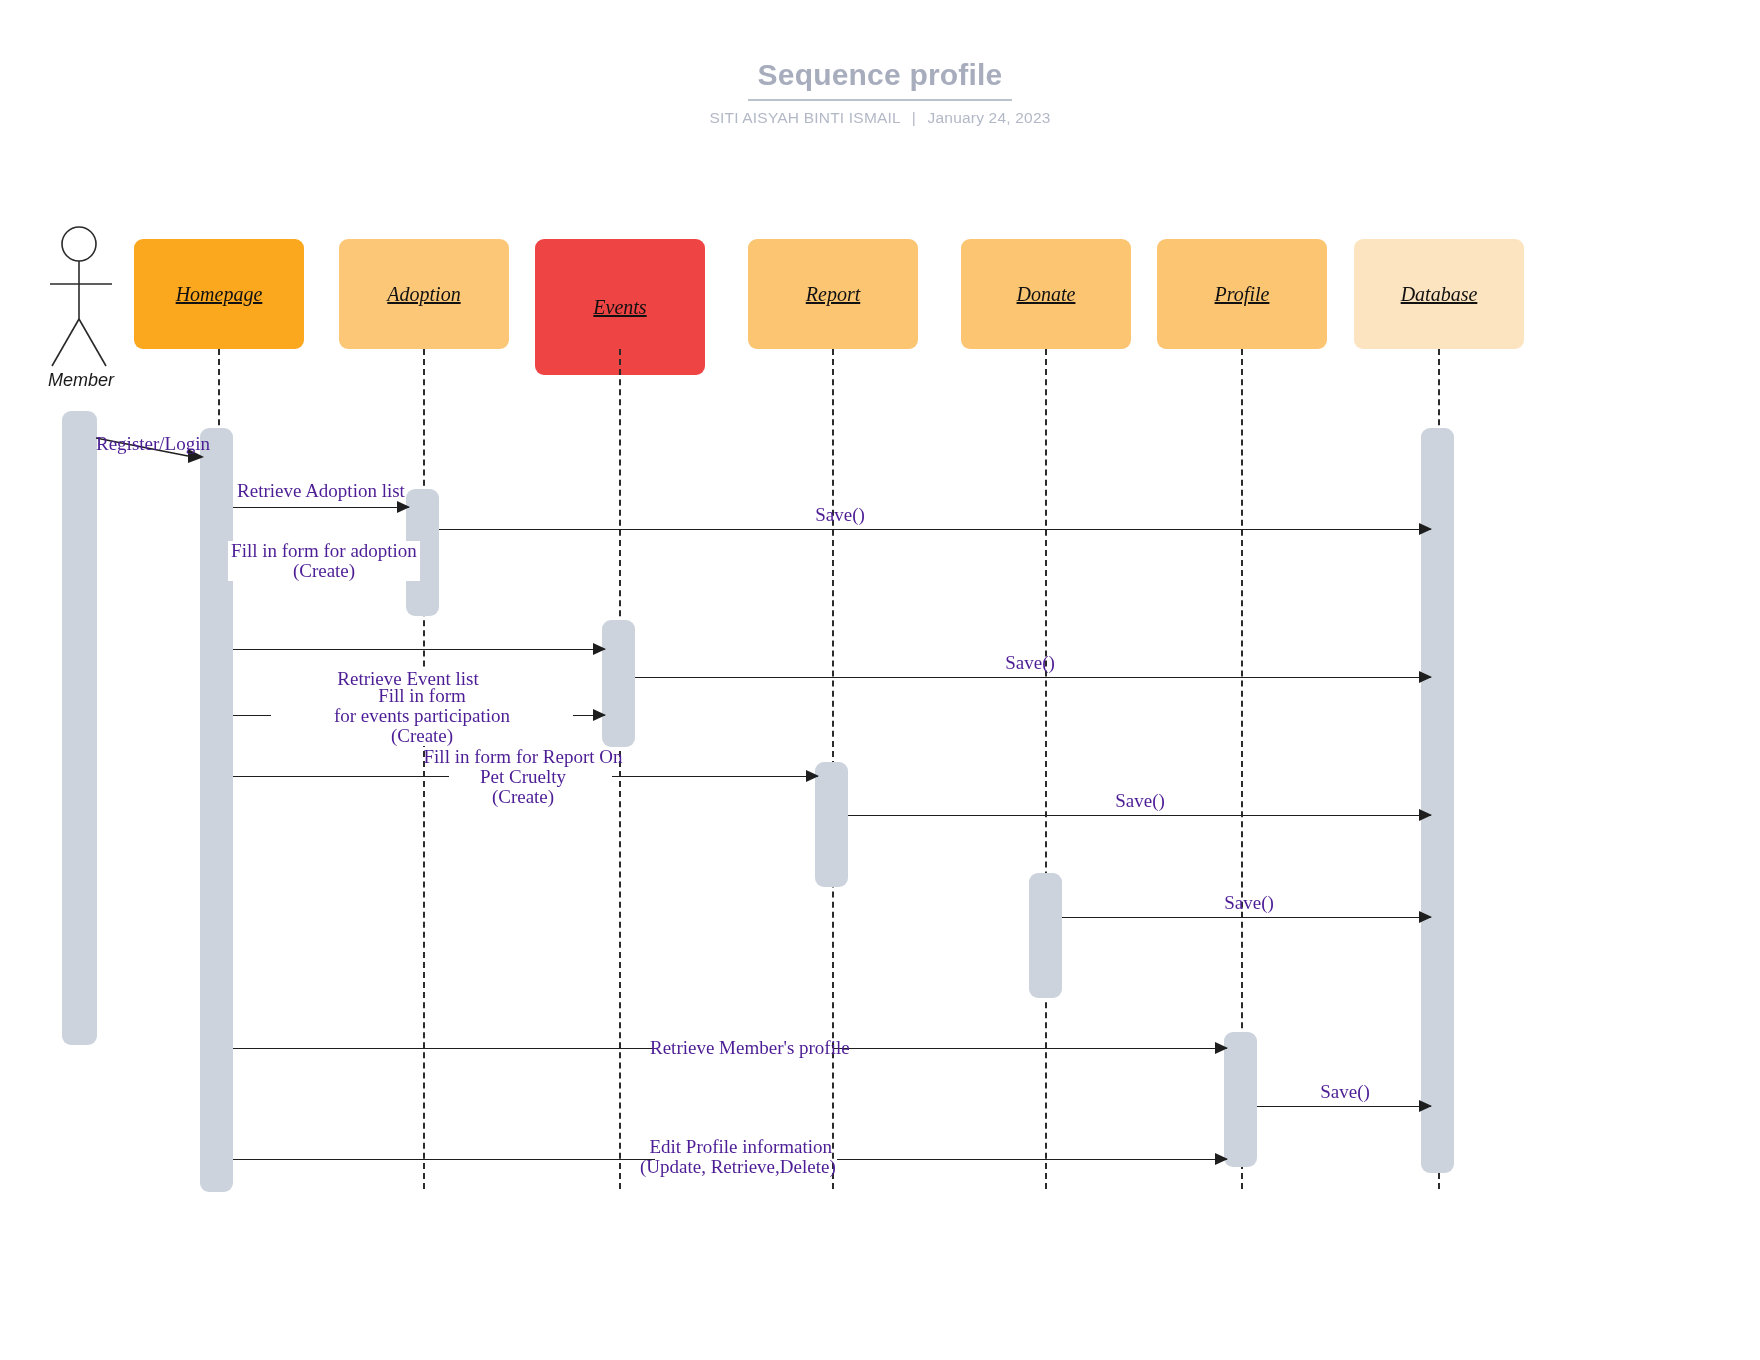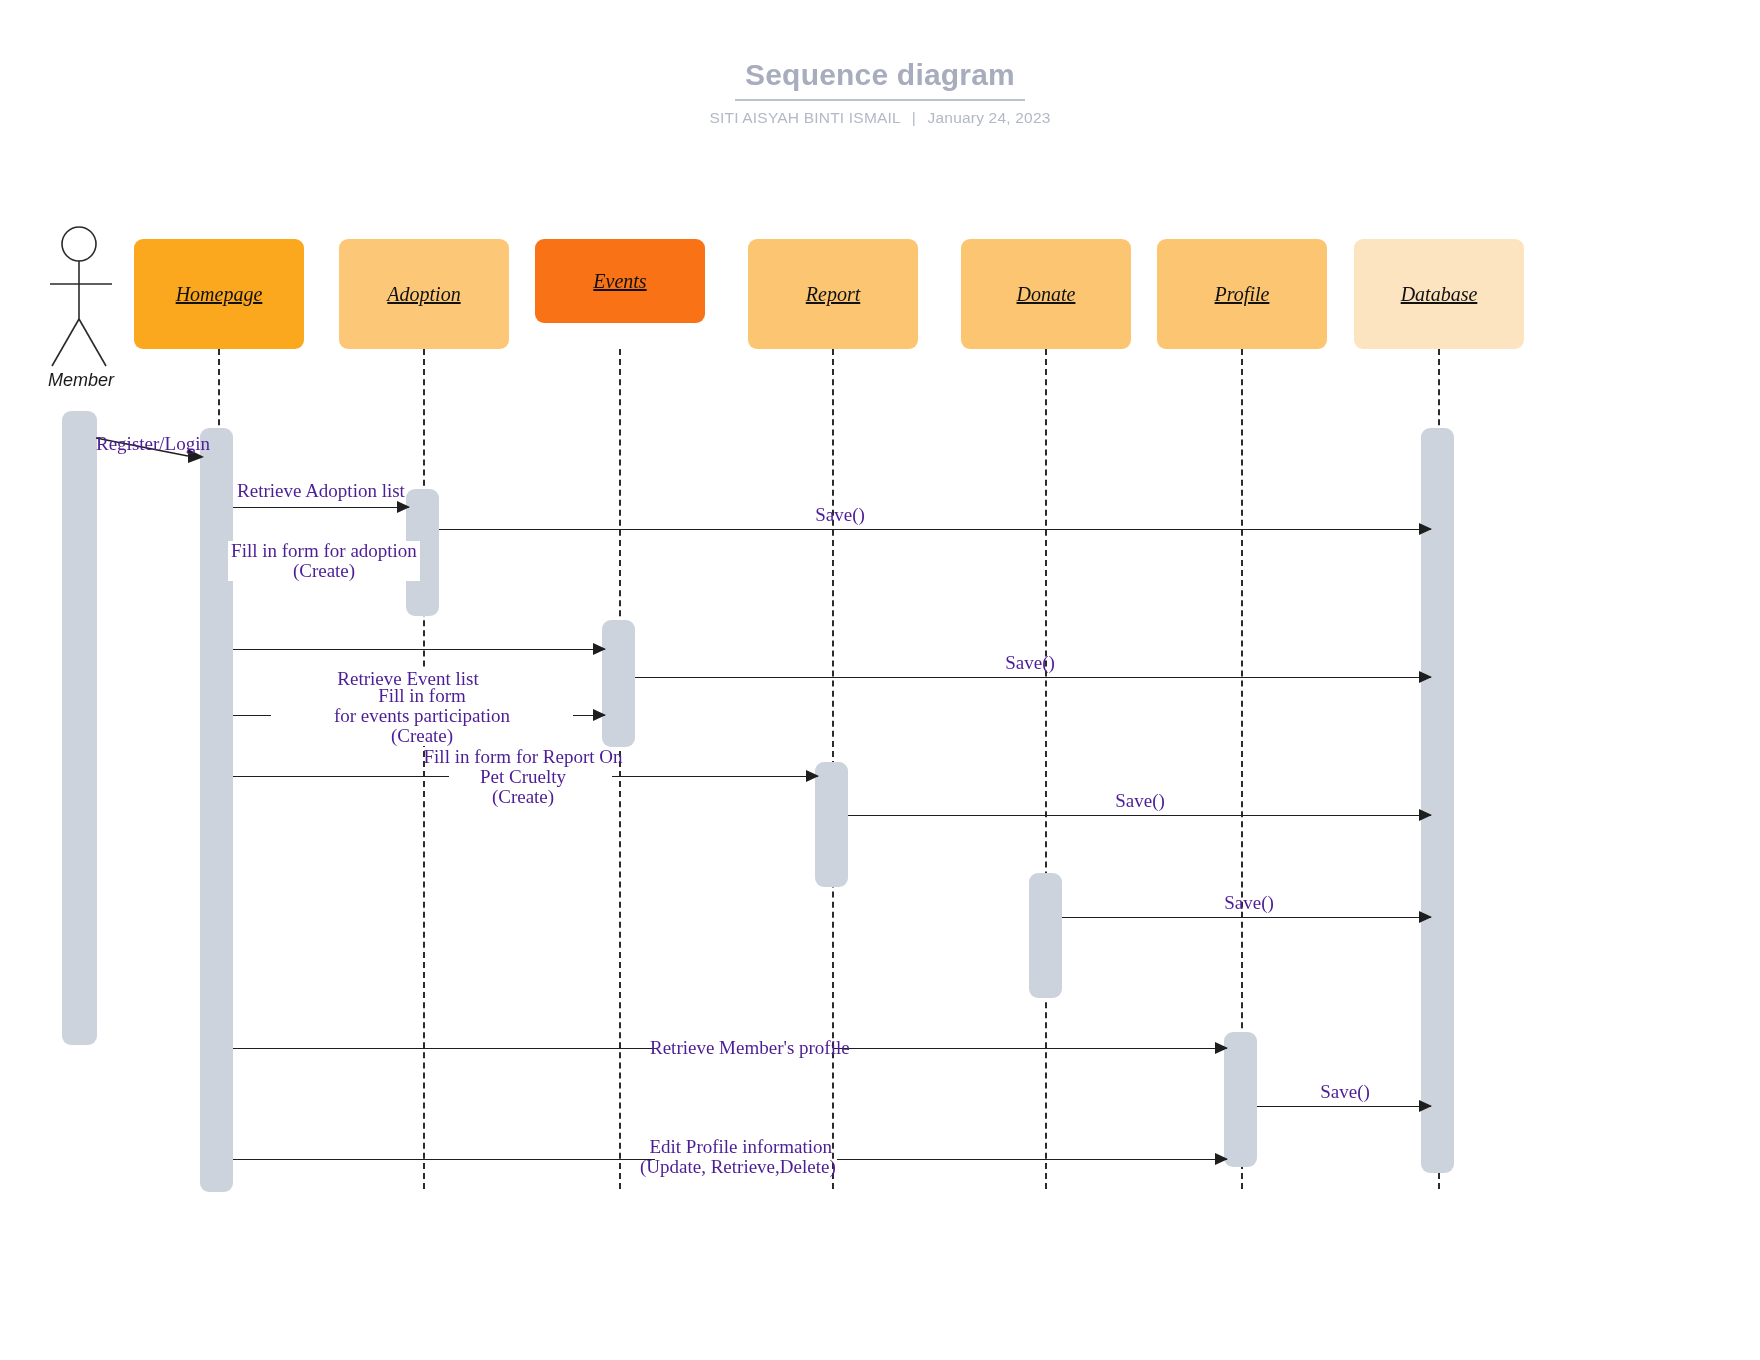--- a/index.html
+++ b/index.html
@@ -68,21 +68,21 @@
   }
   .mlabel.boxed{background:#ffffff;padding:0 3px;font-family:Liberation Serif, serif;}
   .mlabel .ln{display:block;}
 </style>
 </head>
 <body>
 
 <div id="canvas">
 
   <div class="hdr">
-    <div class="hdr-title">Sequence diagram</div>
+    <div class="hdr-title">Sequence profile</div>
     <div class="hdr-sub">
       <span>SITI AISYAH BINTI ISMAIL</span>
       <span class="sep">|</span>
       <span>January 24, 2023</span>
     </div>
   </div>
 
   <div class="actor" style="position:absolute;left:50px;top:226px;">
     <svg width="70" height="145" viewBox="0 0 70 145">
       <circle cx="29" cy="18" r="17" fill="#fff" stroke="#2a2a2a" stroke-width="1.6"></circle>
@@ -95,21 +95,21 @@
   <div class="actor-label" style="left:48px;top:370px;">Member</div>
 
   <div class="act" style="left:62px;top:411px;width:35px;height:634px;"></div>
 
   <div class="pbox" style="left:134px;top:239px;width:170px;height:110px;background:#FCA81E;">
     <span>Homepage</span>
   </div>
   <div class="pbox" style="left:339px;top:239px;width:170px;height:110px;background:#FCC878;">
     <span>Adoption</span>
   </div>
-  <div class="pbox" style="left:535px;top:239px;width:170px;height:84px;background:#f97316;">
+  <div class="pbox" style="left:535px;top:239px;width:170px;height:136px;background:#ef4444;">
     <span>Events</span>
   </div>
   <div class="pbox" style="left:748px;top:239px;width:170px;height:110px;background:#FCC571;">
     <span>Report</span>
   </div>
   <div class="pbox" style="left:961px;top:239px;width:170px;height:110px;background:#FCC571;">
     <span>Donate</span>
   </div>
   <div class="pbox" style="left:1157px;top:239px;width:170px;height:110px;background:#FCC571;">
     <span>Profile</span>

